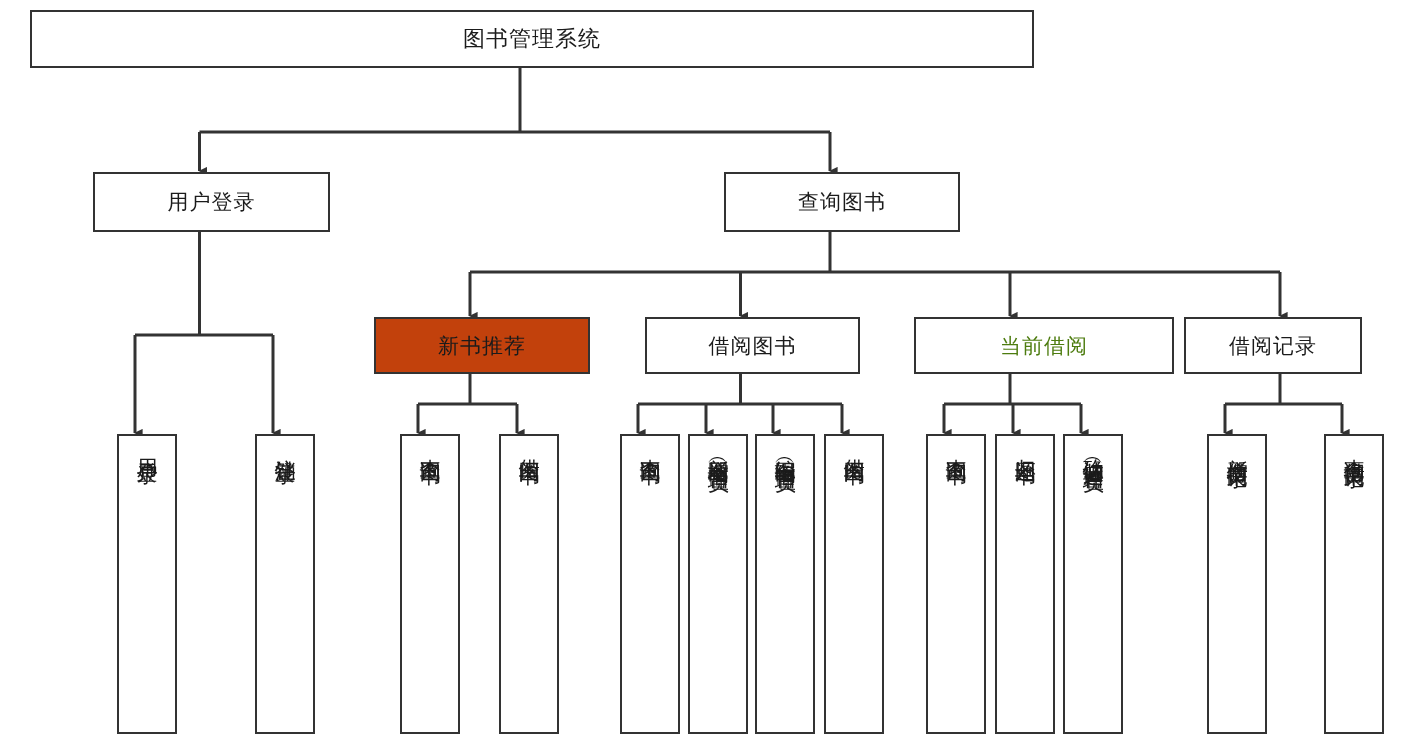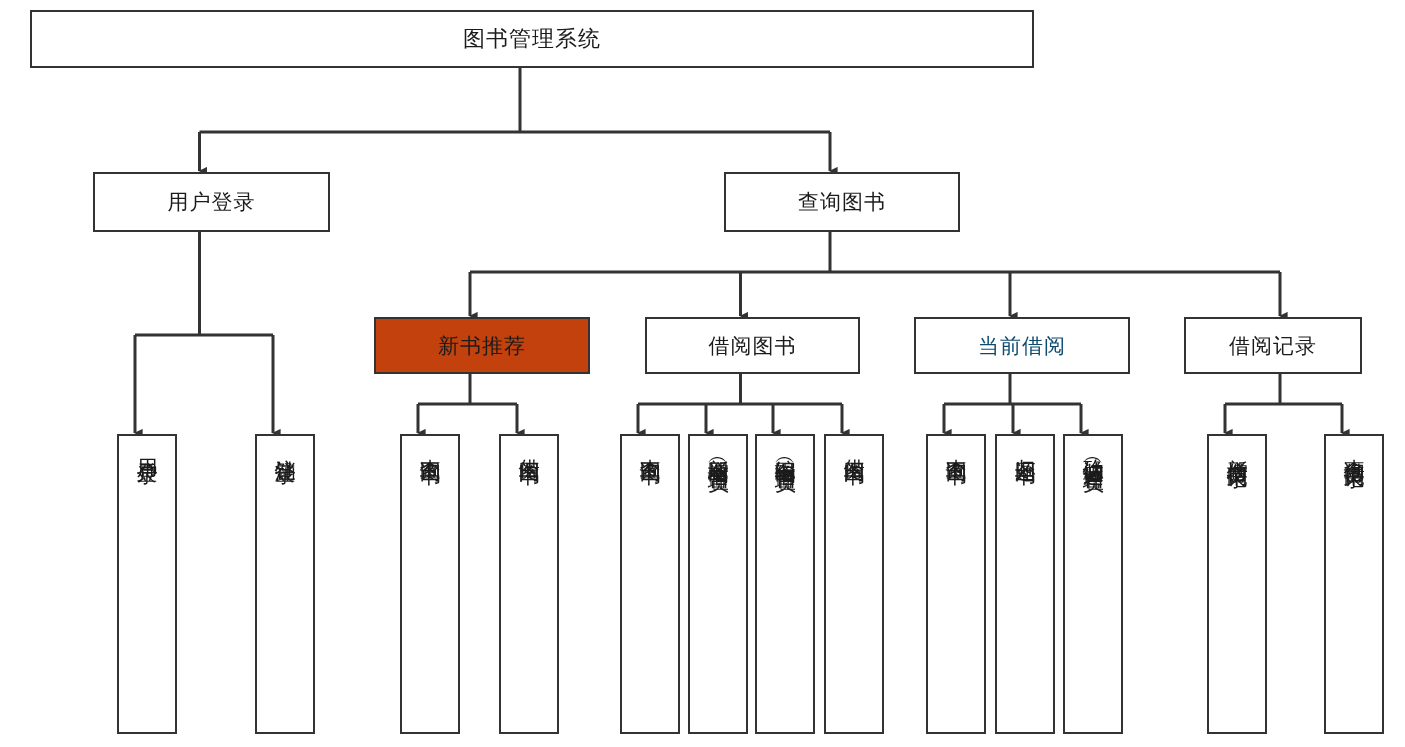--- a/index.html
+++ b/index.html
@@ -125,21 +125,21 @@
       </div>
       <div class="node-box horizontal" style="left: 712px; top: 172px; width: 236px; height: 60px; border-color: rgb(51, 51, 51); background: rgb(255, 255, 255); color: rgb(27, 27, 27);">
         <span class="node-label">查询图书</span>
       </div>
       <div class="node-box horizontal" style="left: 362px; top: 317px; width: 216px; height: 57px; border-color: rgb(51, 51, 51); background: #c2410c; color: rgb(27, 27, 27);">
         <span class="node-label">新书推荐</span>
       </div>
       <div class="node-box horizontal" style="left: 633px; top: 317px; width: 215px; height: 57px; border-color: rgb(51, 51, 51); background: rgb(255, 255, 255); color: rgb(27, 27, 27);">
         <span class="node-label">借阅图书</span>
       </div>
-      <div class="node-box horizontal" style="left: 902px; top: 317px; width: 216px; height: 57px; border-color: rgb(51, 51, 51); background: rgb(255, 255, 255); color: #0c4a6e; align-items: center;">
+      <div class="node-box horizontal" style="left: 902px; top: 317px; width: 260px; height: 57px; border-color: rgb(51, 51, 51); background: rgb(255, 255, 255); color: #4d7c0f; align-items: center;">
         <span class="node-label">当前借阅</span>
       </div>
       <div class="node-box horizontal" style="left: 1172px; top: 317px; width: 178px; height: 57px; border-color: rgb(51, 51, 51); background: rgb(255, 255, 255); color: rgb(27, 27, 27);">
         <span class="node-label">借阅记录</span>
       </div>
       <div class="node-box vertical" style="left: 105px; top: 434px; width: 60px; height: 300px; border-color: rgb(51, 51, 51); background: rgb(255, 255, 255); color: rgb(27, 27, 27);">
         <span class="node-label">用户登录</span>
       </div>
       <div class="node-box vertical" style="left: 243px; top: 434px; width: 60px; height: 300px; border-color: rgb(51, 51, 51); background: rgb(255, 255, 255); color: rgb(27, 27, 27);">
         <span class="node-label">注销登录</span>

